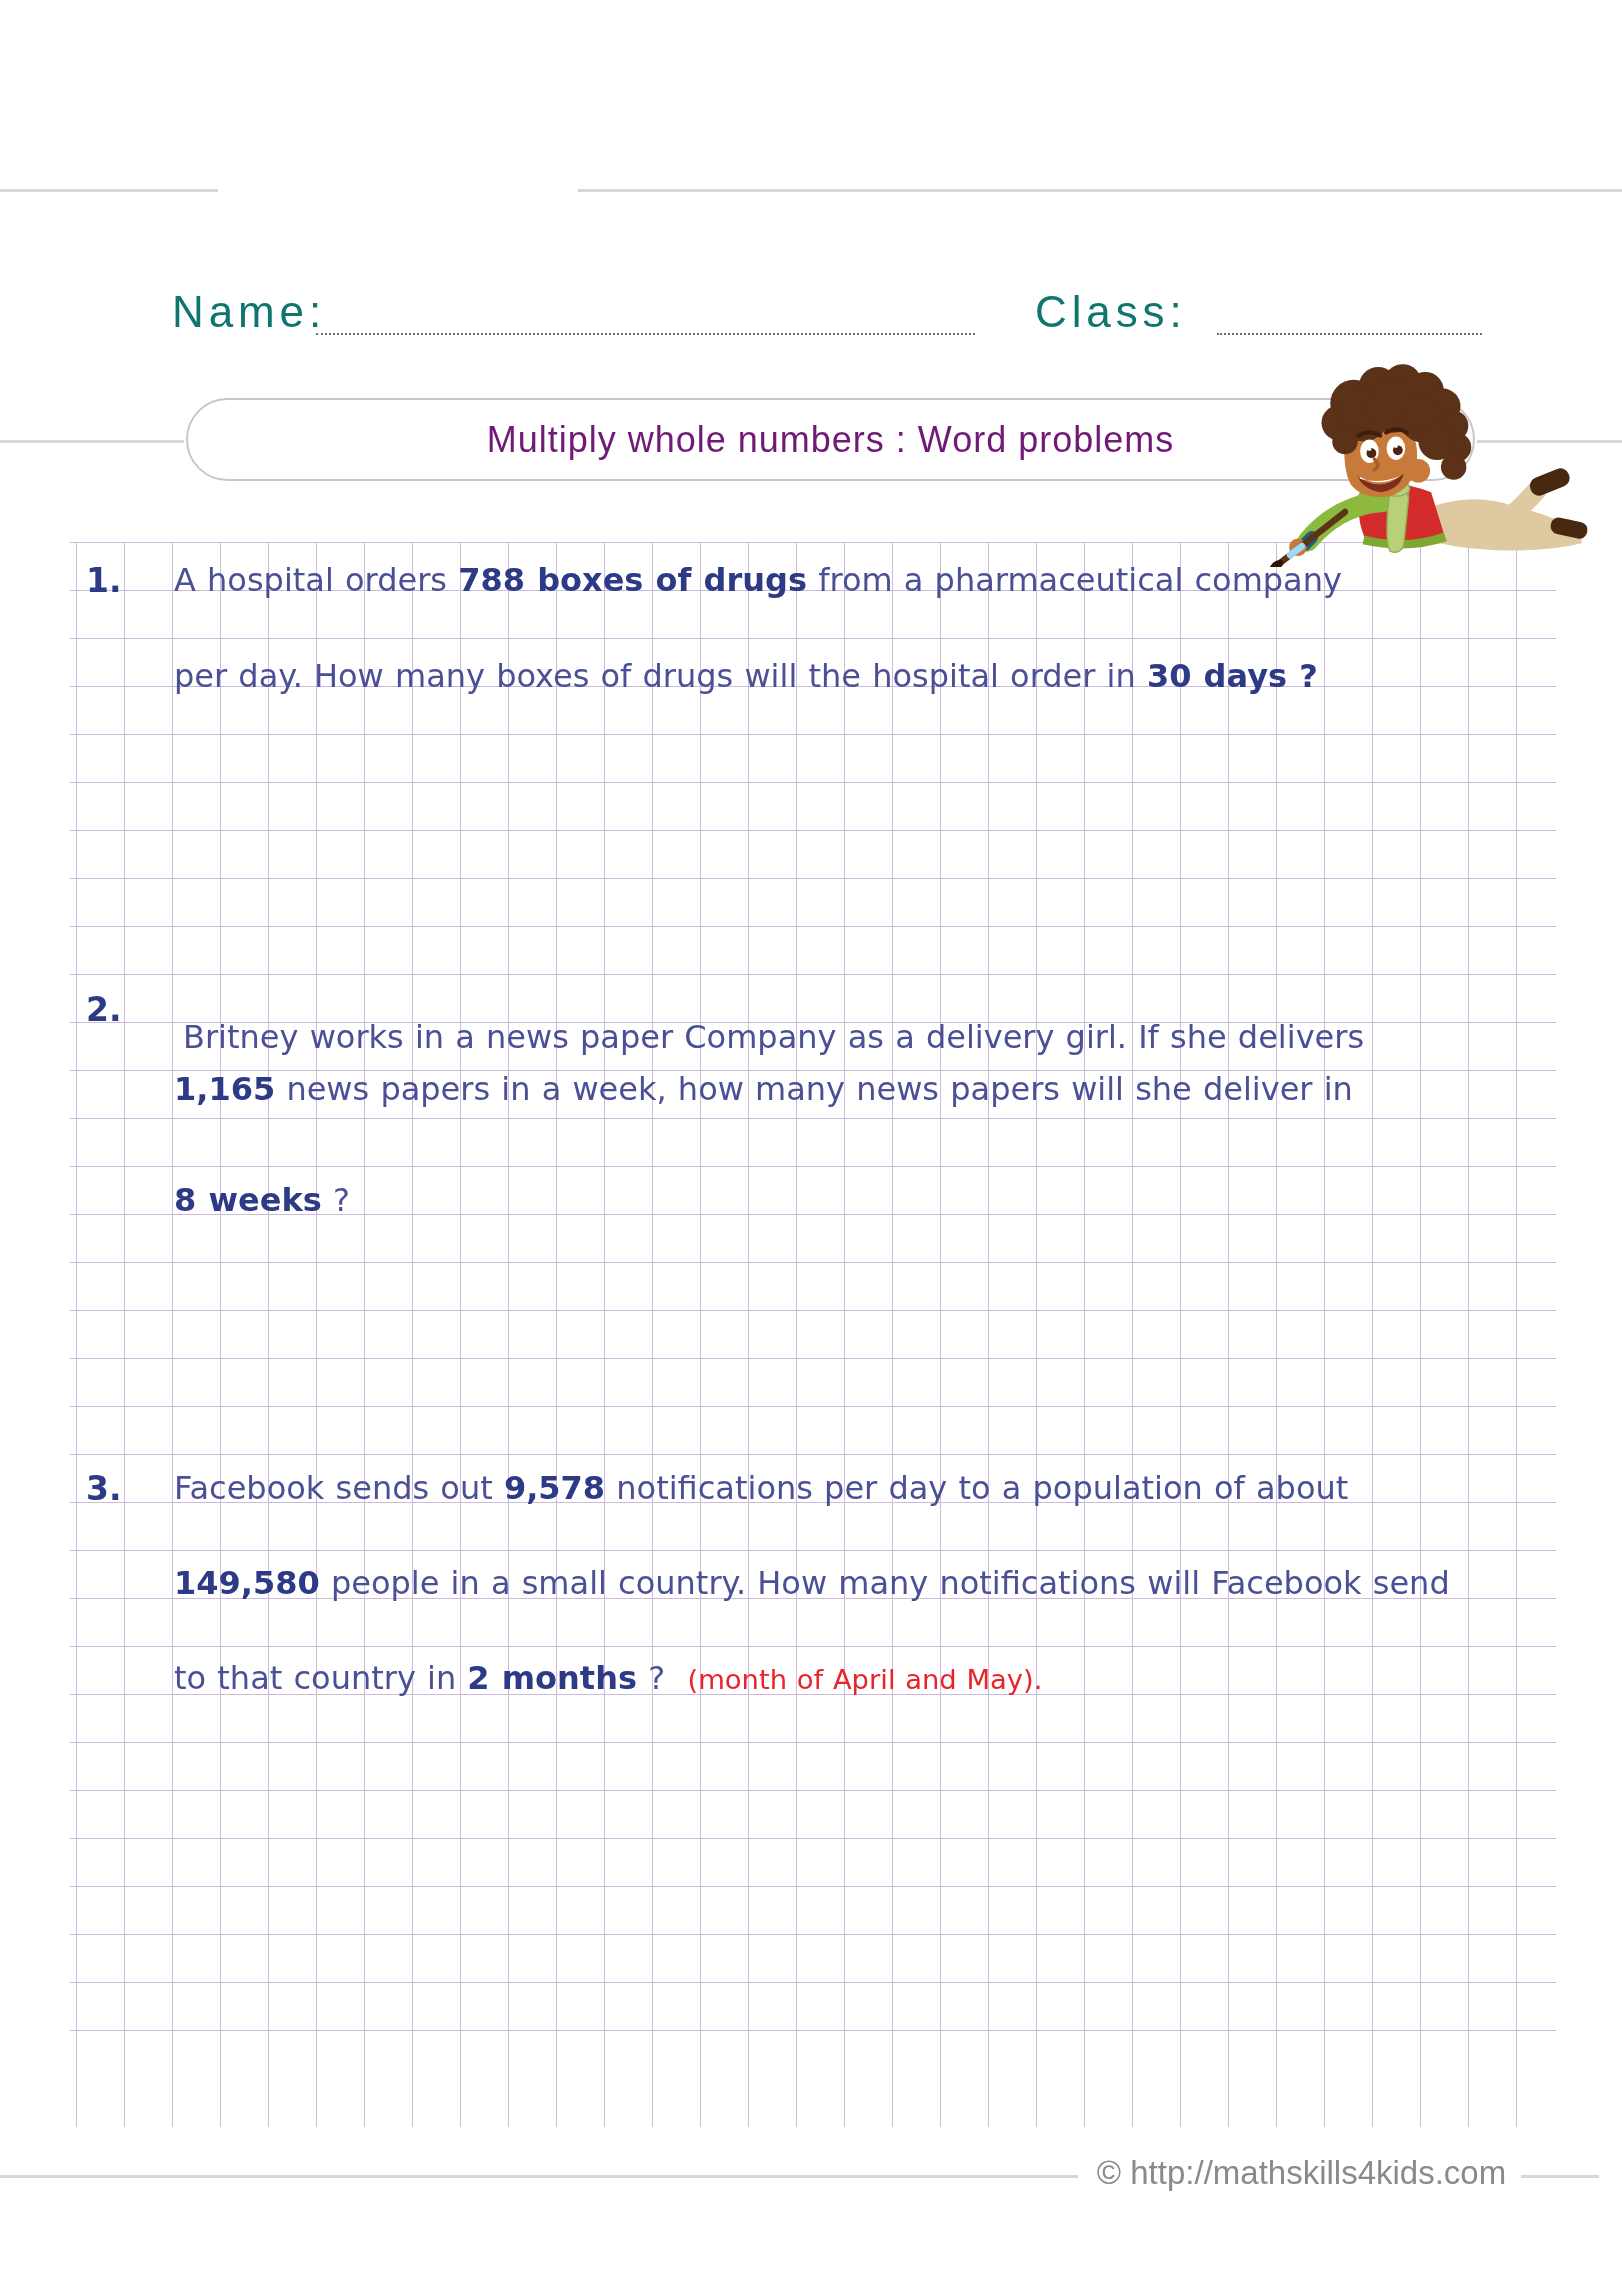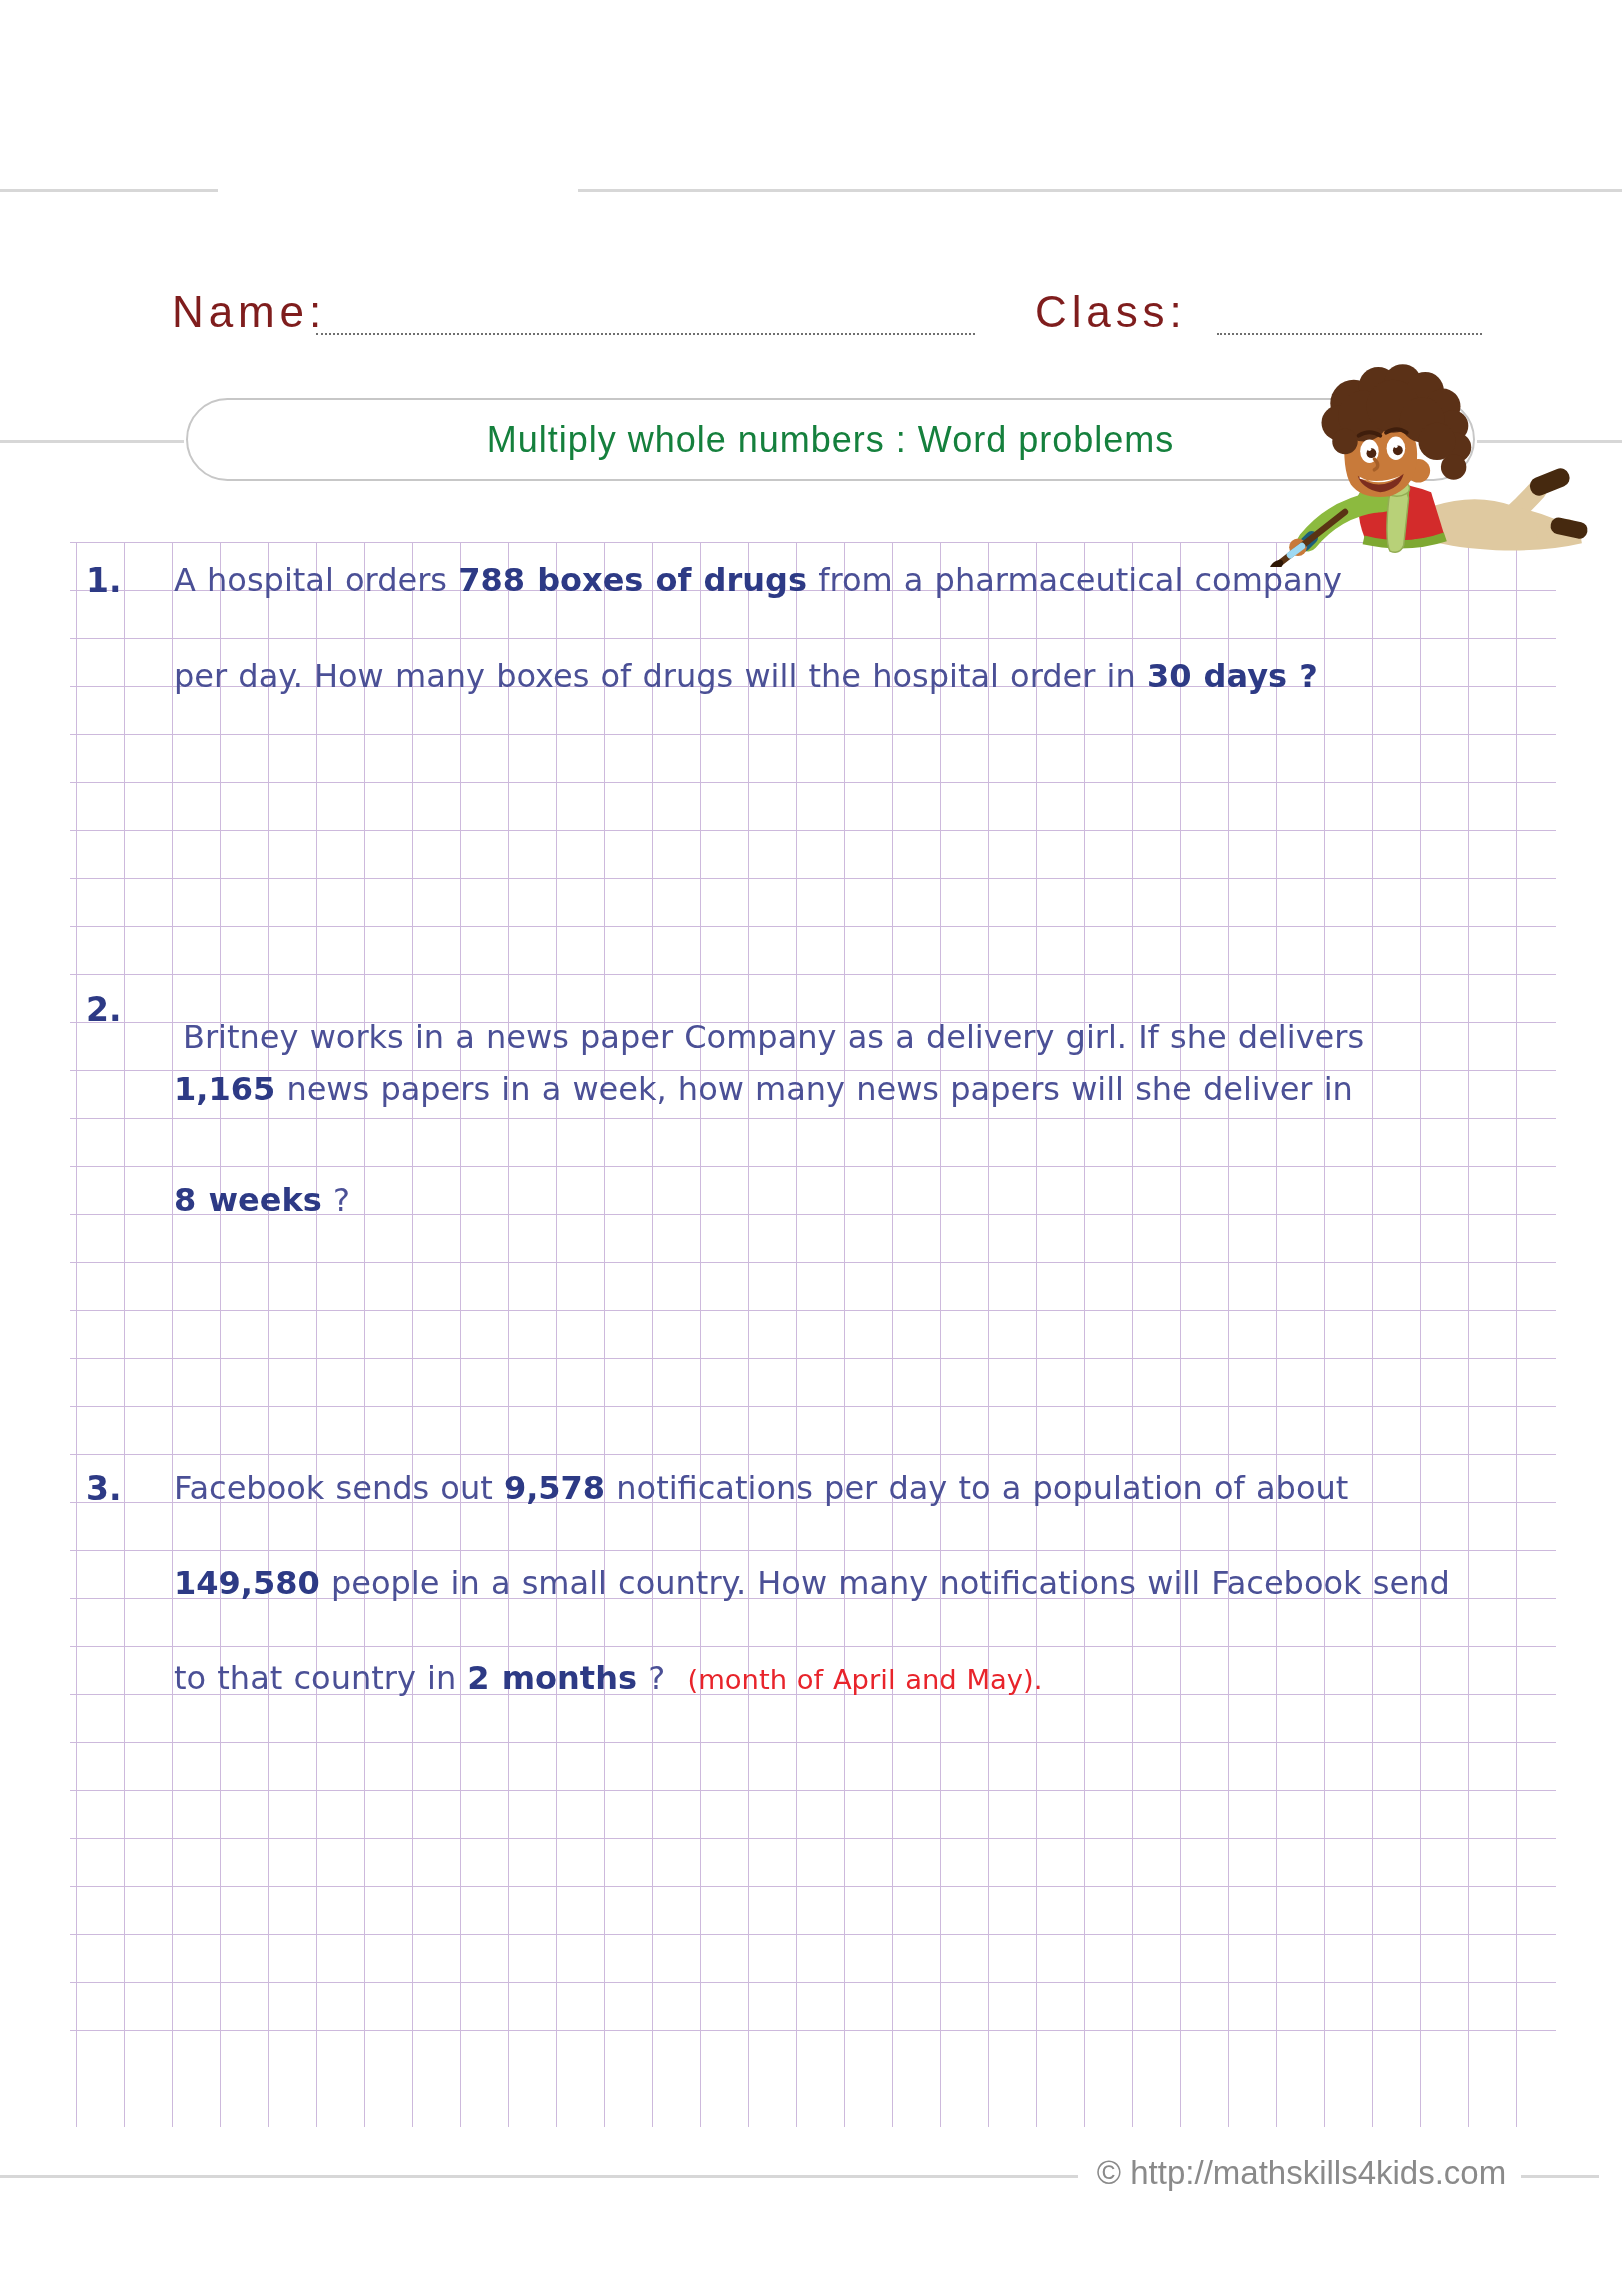--- a/index.html
+++ b/index.html
@@ -9,29 +9,29 @@
   
   .rule{position:absolute;height:2.9px;background:#d7d7d7;}
 
   
   #logo{position:absolute;left:223px;top:143px;font-family:"DejaVu Sans",sans-serif;
         font-weight:bold;font-size:62px;letter-spacing:-2px;white-space:pre;}
   #logo span{display:inline-block;}
 
   
   .hand-label{position:absolute;font-family:"Liberation Sans",sans-serif;font-weight:300;
-        font-size:44px;letter-spacing:4.9px;color:#7f1d1d;text-align:right;}
+        font-size:44px;letter-spacing:4.9px;color:#0f766e;text-align:right;}
   .dotted-field{position:absolute;border-bottom:2.9px dotted #6f6f6f;height:39px;}
 
   
   #title-box{position:absolute;left:186px;top:398px;width:1289px;height:83px;
         border:2px solid #c7c7c7;border-radius:45px;box-sizing:border-box;background:#ffffff;}
   #title-text{width:100%;height:100%;line-height:79px;text-align:center;
         font-family:"Liberation Sans",sans-serif;font-weight:300;font-size:36px;
-        letter-spacing:1px;color:#15803d;}
+        letter-spacing:1px;color:#701a75;}
 
   
   #answer-grid{position:absolute;left:76px;top:542px;width:1480px;height:1585px;
         background-image:repeating-linear-gradient(90deg,#cdb9dc 0px,#cdb9dc 1px,transparent 1px,transparent 48px);}
   #grid-h{position:absolute;left:-5.9px;top:0;width:1486px;height:1532px;
         background-image:repeating-linear-gradient(180deg,#cdb9dc 0px,#cdb9dc 1px,transparent 1px,transparent 48px);}
 
   
   .q-num{position:absolute;left:86px;width:69px;height:47px;line-height:47px;
         font-weight:bold;font-size:33px;color:#2d3a85;}

